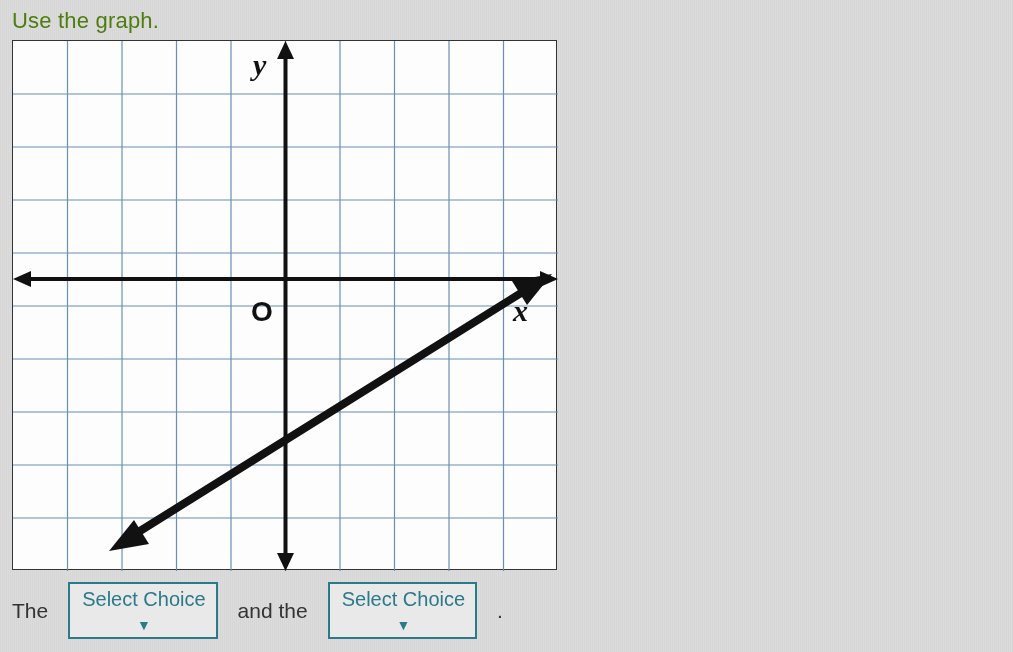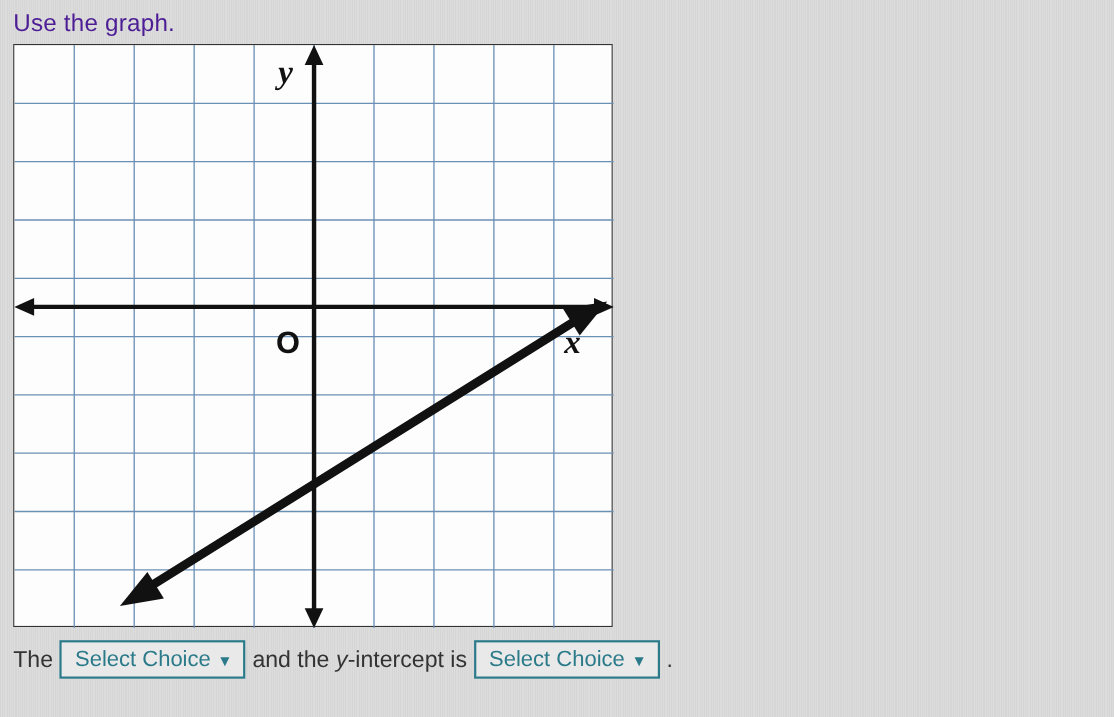--- a/index.html
+++ b/index.html
@@ -7,51 +7,52 @@
       font-family: Arial, Helvetica, sans-serif;
       background: #d8d8d8;
       background-image: repeating-linear-gradient(90deg, #d6d6d6 0, #d6d6d6 1px, #dcdcdc 1px, #dcdcdc 2px);
       width: 1013px;
       height: 652px;
       padding: 8px 12px;
       color: #222;
     }
     .instruction {
       font-size: 22px;
-      color: #4c1d95;
+      color: #4d7c0f;
       margin-bottom: 6px;
       letter-spacing: 0.2px;
     }
     .graph-wrap {
       position: relative;
       width: 545px;
       height: 530px;
       background: #fdfdfd;
       border: 1px solid #333;
     }
     .answer-row {
       display: flex;
       align-items: center;
-      gap: 6px;
+      gap: 20px;
       margin-top: 12px;
       font-size: 21px;
       color: #333;
     }
     .emph { font-style: italic; }
     .select-box {
       border: 2px solid #2a7a8a;
       color: #2a7a8a;
       padding: 4px 10px 4px 12px;
       font-size: 20px;
       display: inline-flex;
       align-items: center;
       gap: 6px;
       background: #e9e9e9;
       cursor: pointer;
       white-space: nowrap;
+      flex-direction: column;
     }
     .chev {
       font-size: 14px;
       color: #2a7a8a;
     }
     svg { display:block; }
     .axis-label {
       font-family: 'Times New Roman', serif;
       font-style: italic;
       font-weight: bold;
@@ -121,21 +122,18 @@
   </svg>
 </div>
 
 <div class="answer-row">
   <span>The </span>
   <span class="select-box">
     <span>Select Choice</span>
     <span class="chev">▼</span>
   </span>
   <span>and the </span>
-  <span>
-    <span class="emph">y</span><span>-intercept is</span>
-  </span>
   <span class="select-box">
     <span>Select Choice</span>
     <span class="chev">▼</span>
   </span>
   <span>.</span>
 </div>
 
 </body></html>

